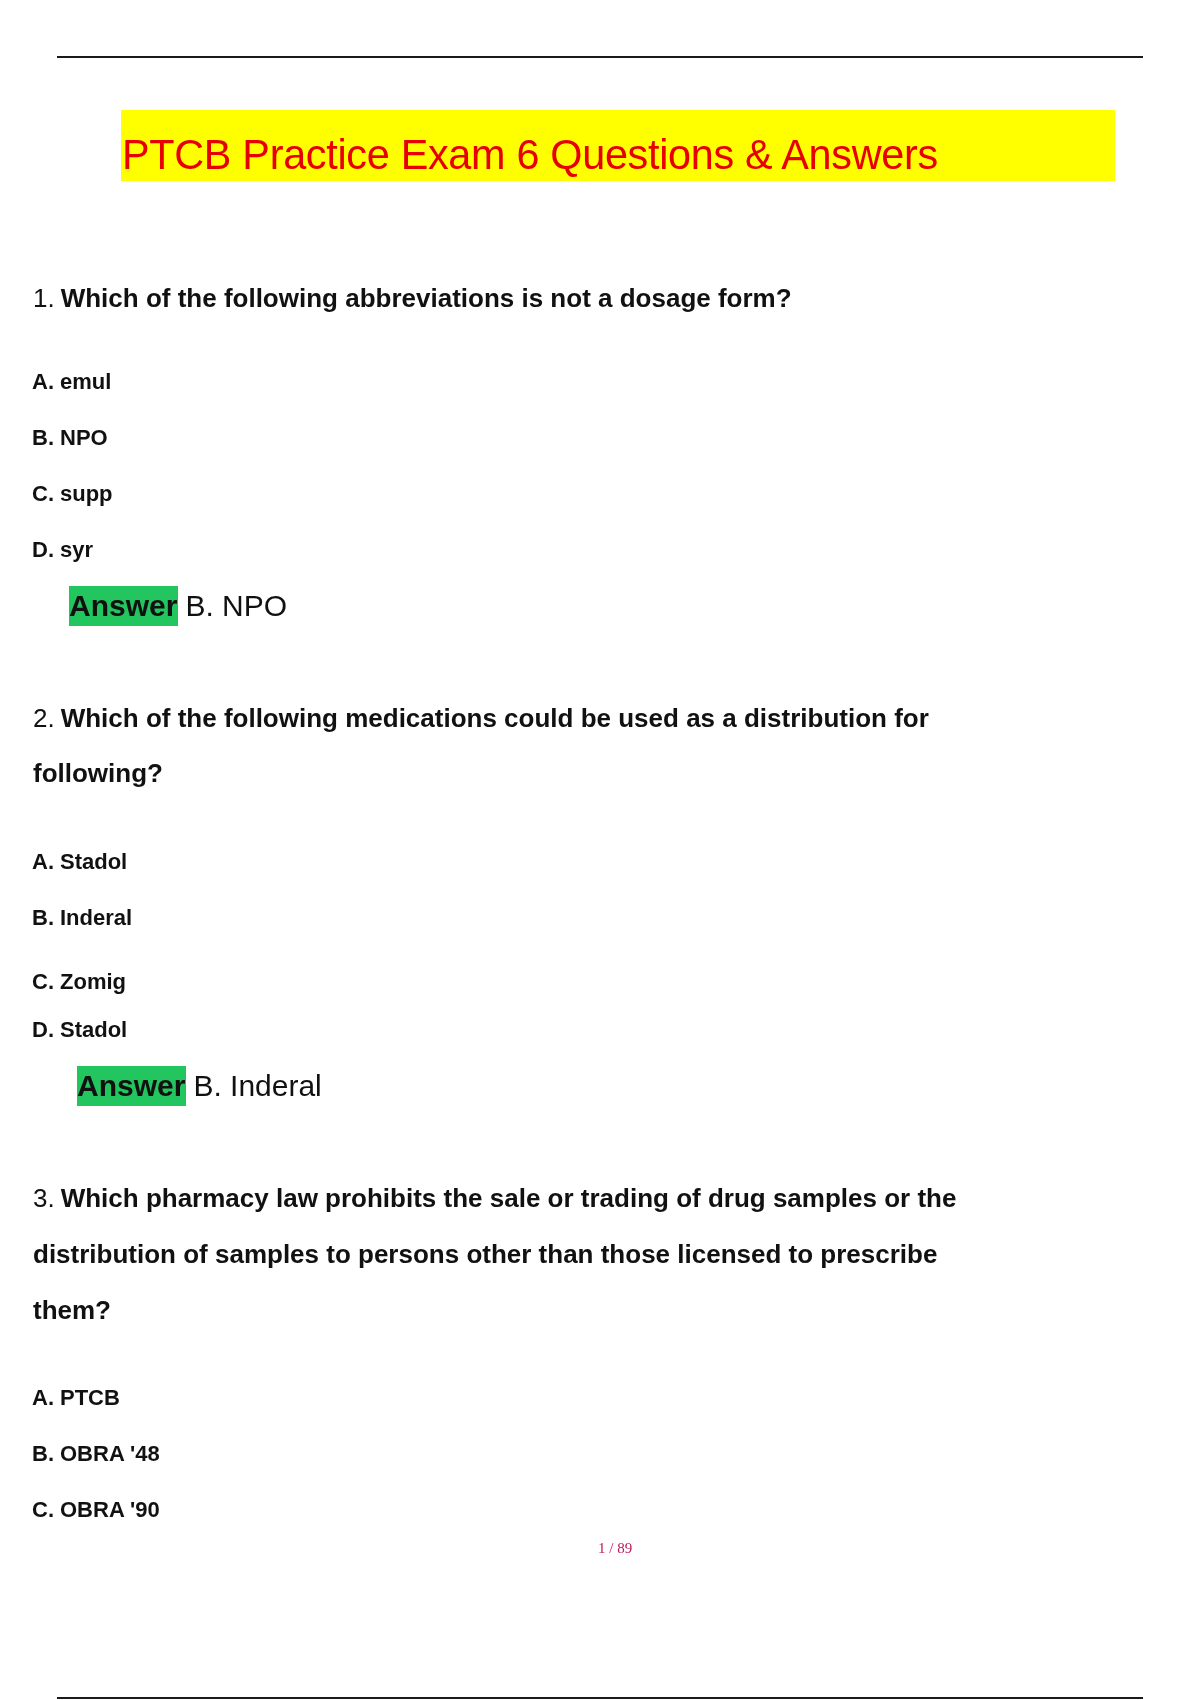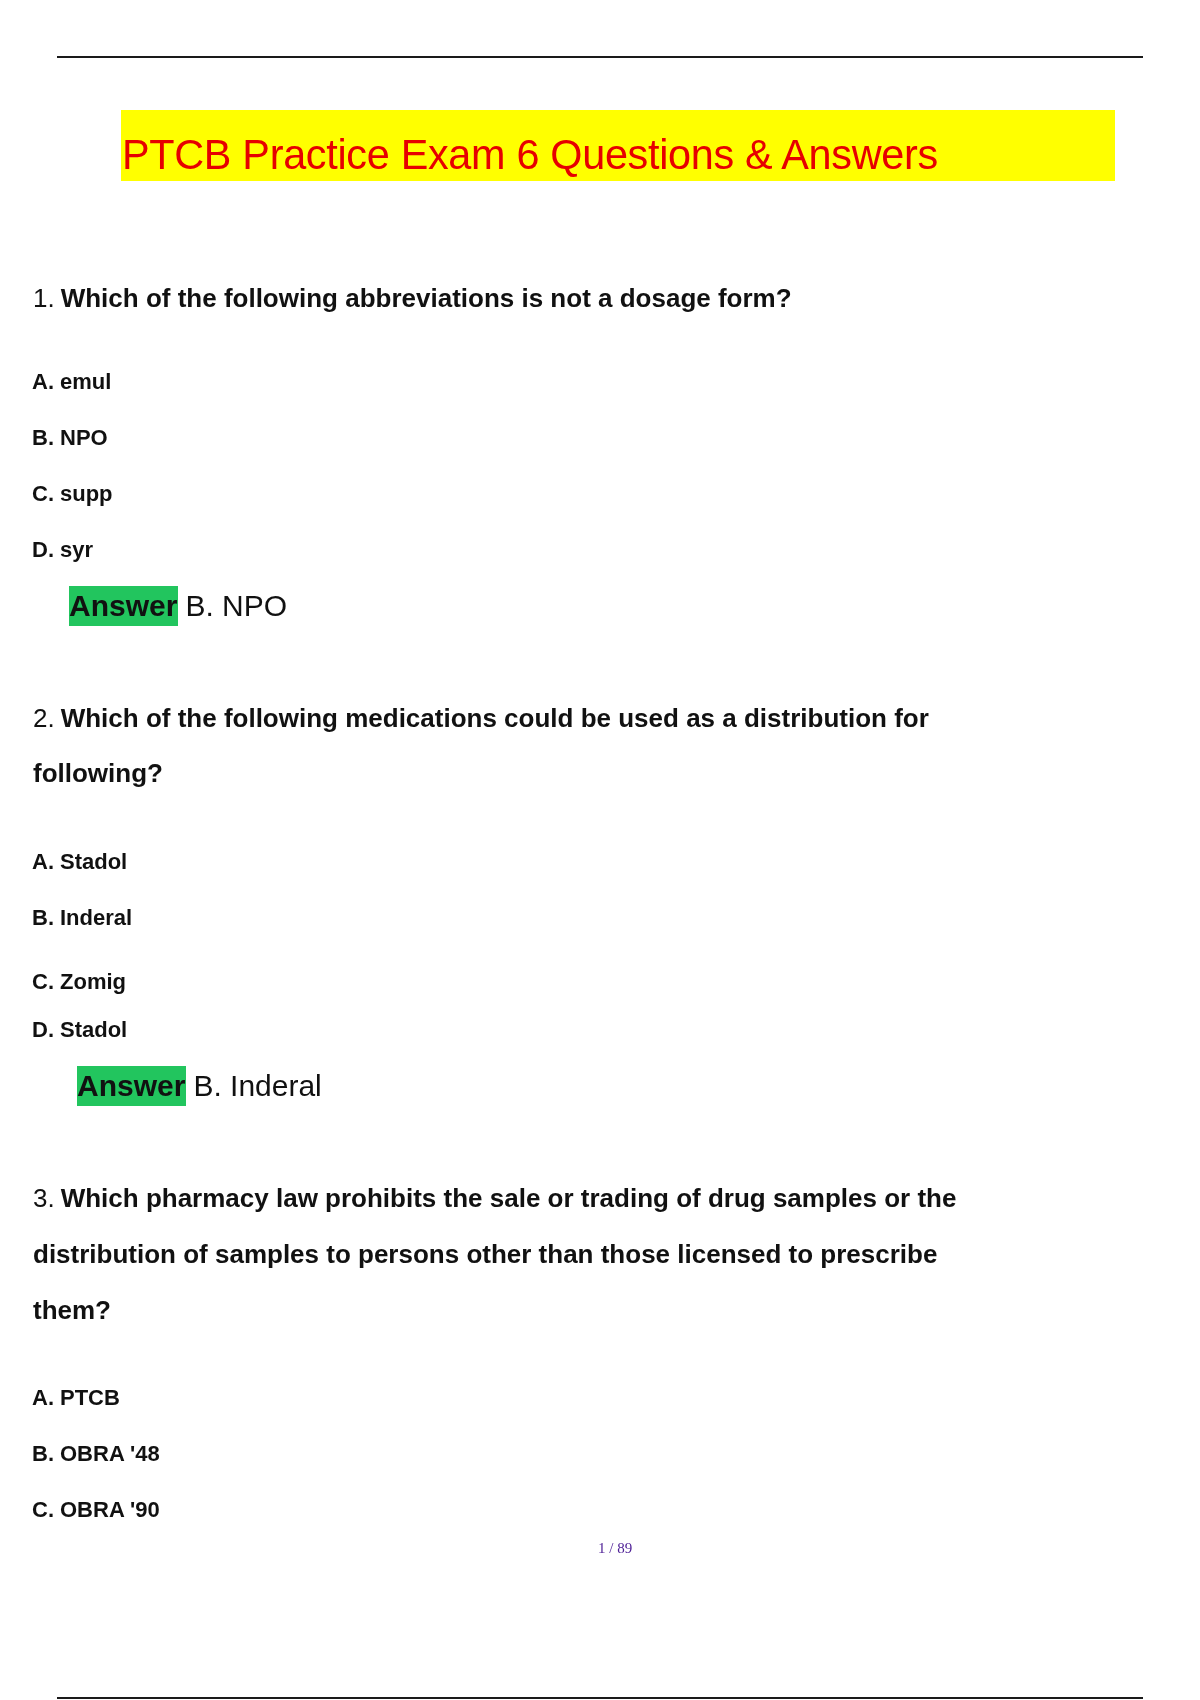--- a/index.html
+++ b/index.html
@@ -15,21 +15,21 @@
                 transform-origin: left top; transform: scaleX(0.985); letter-spacing: -0.3px; }
   .qline { position: absolute; left: 33px; font-size: 26px; line-height: 26px; white-space: nowrap; }
   .qnum { font-weight: normal; margin-right: 6px; }
   .qtext { font-weight: bold; }
   .opt { position: absolute; left: 32px; font-size: 22px; line-height: 30px; font-weight: bold; white-space: nowrap; }
   .opt .letter { margin-right: 6px; }
   .answer { position: absolute; left: 69px; font-size: 30px; line-height: 30px; white-space: nowrap; }
   .answer .label { font-weight: bold; background: #22c55e; padding: 3px 1px 4px 0; }
   .answer .value { font-weight: normal; margin-left: 7px; }
   .page-num { position: absolute; left: 598px; top: 1540px; font-family: "Liberation Serif", serif;
-              font-size: 15px; color: #4c1d95; }
+              font-size: 15px; color: #be185d; }
 </style>
 </head>
 <body>
 
 <div class="rule top"></div>
 
 <div class="title-box">
   <span class="title-text">PTCB Practice Exam 6 Questions &amp; Answers</span>
 </div>
 

